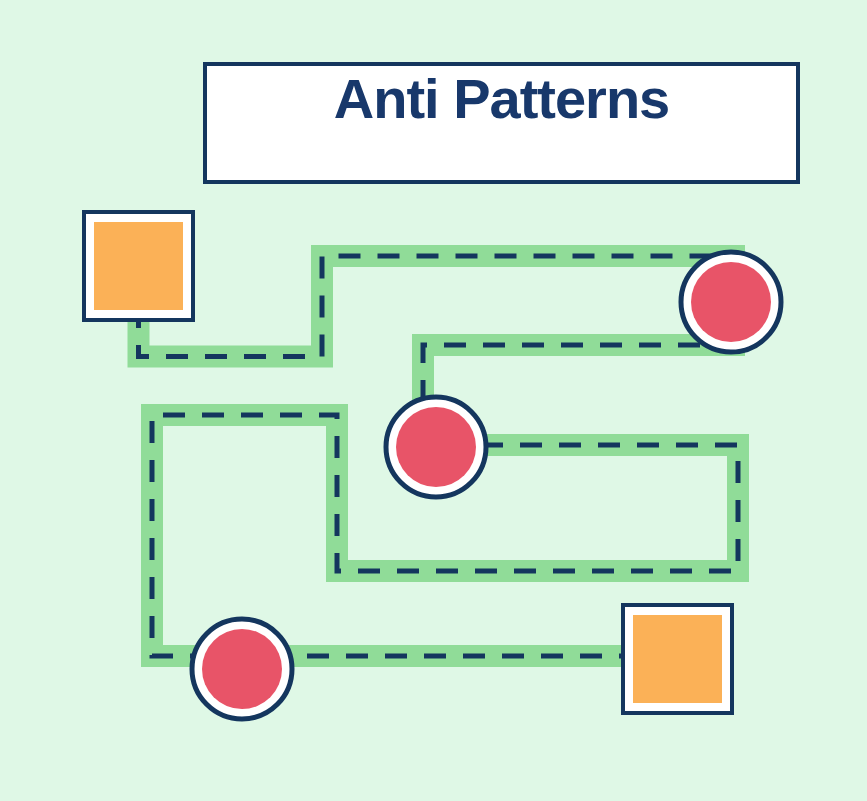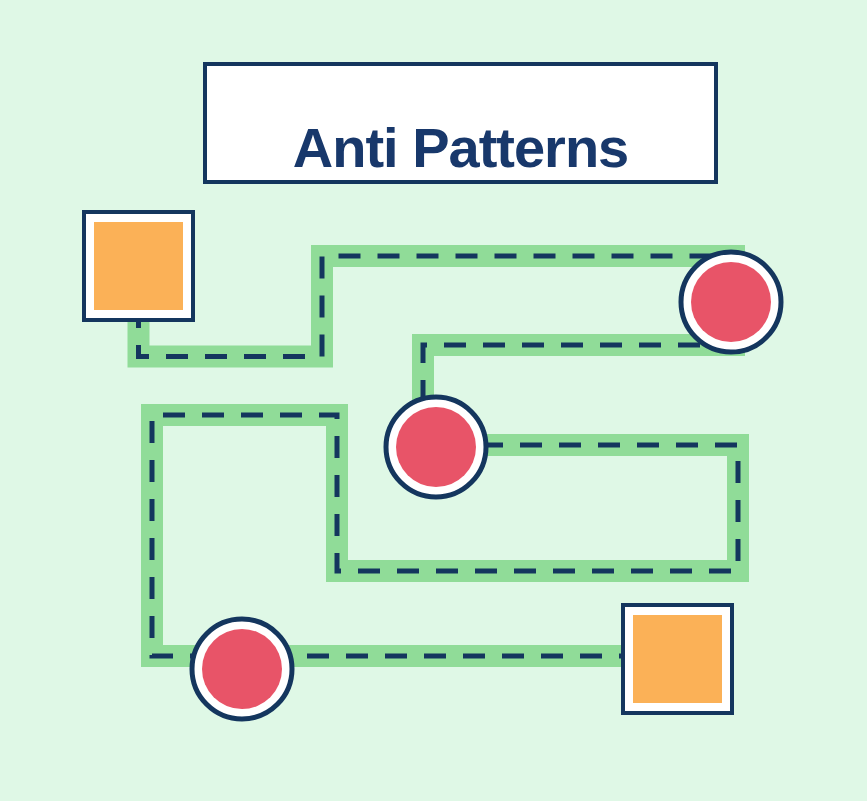--- a/index.html
+++ b/index.html
@@ -43,26 +43,26 @@
     stroke-dashoffset: -6;
   }
   .node-square-outer { fill: var(--node-white); stroke: var(--navy); stroke-width: 4; }
   .node-square-inner { fill: var(--orange); }
   .node-circle-outer { fill: var(--node-white); stroke: var(--navy); stroke-width: 5; }
   .node-circle-inner { fill: var(--red); }
   .title-box {
     position: absolute;
     left: 203px;
     top: 62px;
-    width: 515px;
+    width: 597px;
     height: 122px;
     background: var(--node-white);
     border: 4px solid var(--navy);
     display: flex;
-    align-items: flex-end;
+    align-items: flex-start;
     justify-content: center;
   }
   .title-text {
     color: #18386b;
     font-size: 56px;
     font-weight: bold;
     letter-spacing: -1px;
     white-space: nowrap;
   }
 </style>

